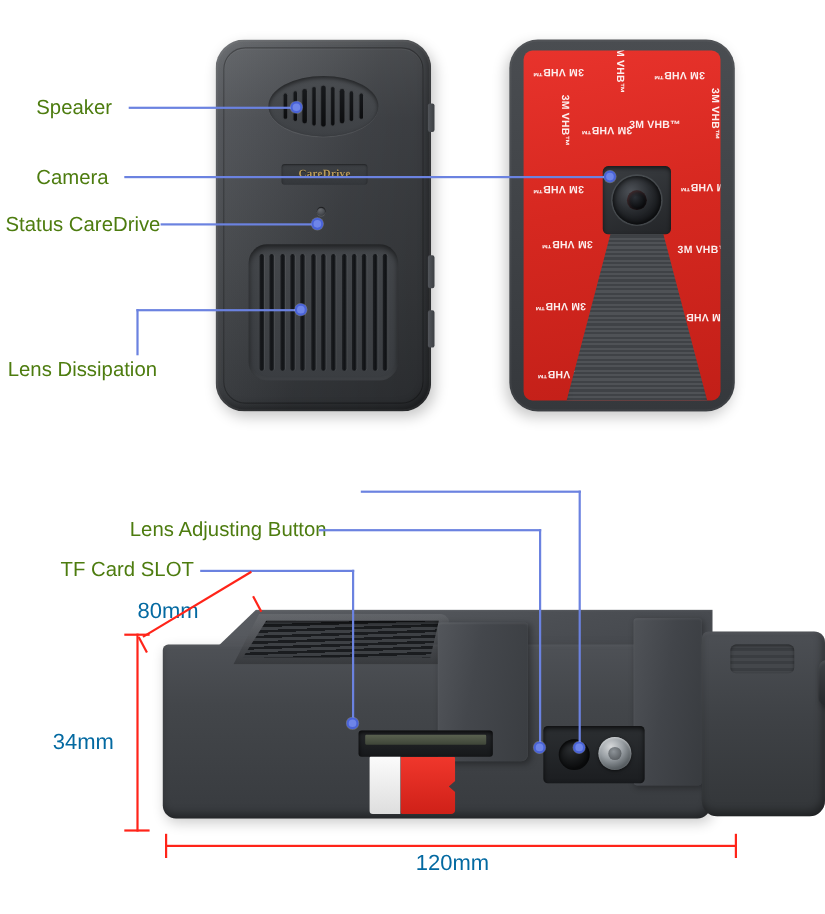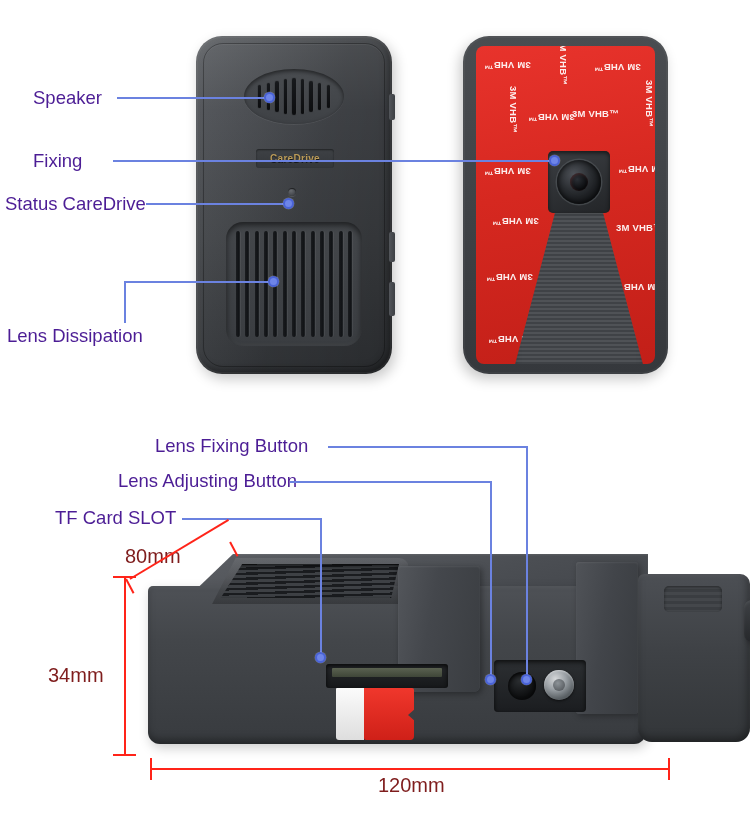--- a/index.html
+++ b/index.html
@@ -4,22 +4,22 @@
 <style>
   html,body{margin:0;padding:0;}
   body{
     width:750px;height:831px;background:#ffffff;
     font-family:"Liberation Sans","DejaVu Sans",sans-serif;
     overflow:hidden;position:relative;
   }
   #stage{position:absolute;left:0;top:0;width:750px;height:831px;}
 
   
-  .lbl{position:absolute;color:#4c1d95;font-size:18.5px;line-height:1;white-space:nowrap;}
-  .dim-lbl{position:absolute;color:#7f1d1d;font-size:20px;line-height:1;white-space:nowrap;}
+  .lbl{position:absolute;color:#4d7c0f;font-size:18.5px;line-height:1;white-space:nowrap;}
+  .dim-lbl{position:absolute;color:#0369a1;font-size:20px;line-height:1;white-space:nowrap;}
   .ln{position:absolute;background:#6b82e0;}
   .ln.h{height:1.7px;}
   .ln.v{width:1.7px;}
   .redln{position:absolute;background:#ff2419;}
   .redln.h{height:2.2px;}
   .redln.v{width:2.2px;}
   .dot{position:absolute;width:11px;height:11px;border-radius:50%;
        border:2.2px solid #4a63d6;background:#6e85e8;box-sizing:border-box;
        box-shadow:0 0 0 .5px rgba(255,255,255,.25);}
 
@@ -45,21 +45,21 @@
        display:flex;justify-content:space-between;align-items:center;}
   #spk .slots i{display:block;width:3.4px;border-radius:2px;
        background:linear-gradient(180deg,#17191c,#0c0d0f);
        box-shadow:0 0 1px rgba(0,0,0,.9),1px 0 0 rgba(255,255,255,.05);}
   
   #brand{position:absolute;left:60px;top:113px;width:78px;height:19px;border-radius:3px;
        background:linear-gradient(180deg,#3e4145,#34373b);
        box-shadow:inset 0 1px 2px rgba(0,0,0,.5);
        display:flex;align-items:center;justify-content:center;}
   #brand span{color:#b99a58;font-size:10px;letter-spacing:.3px;
-       font-family:Liberation Sans, sans-serif;font-weight:bold;
+       font-family:Liberation Serif, serif;font-weight:bold;
        text-shadow:0 1px 0 rgba(0,0,0,.6);text-align:right;}
   
   #led{position:absolute;left:92px;top:152px;width:8px;height:8px;border-radius:50%;
        background:radial-gradient(circle at 35% 30%,#6a6d72,#303338);
        box-shadow:inset 0 1px 1px rgba(0,0,0,.7),0 1px 0 rgba(255,255,255,.12);}
   
   #grille{position:absolute;left:30px;top:186px;width:136px;height:124px;border-radius:17px;
        background:linear-gradient(180deg,#44474b,#3a3d41);
        box-shadow:inset 0 3px 6px rgba(0,0,0,.6),inset 0 -2px 3px rgba(255,255,255,.05);
        overflow:hidden;padding:9px 10px;box-sizing:border-box;}
@@ -272,34 +272,33 @@
 
     <div id="btnpanel"></div>
     <div id="btnAdj"></div>
     <div id="btnFix"></div>
   </div>
 
   <div class="lbl" style="left:33px;top:89px;">Speaker</div>
   <div class="ln h" style="left:117px;top:97px;width:152px;"></div>
   <div class="dot" style="left:264px;top:92px;"></div>
 
-  <div class="lbl" style="left:33px;top:152px;">Fixing</div>
+  <div class="lbl" style="left:33px;top:152px;">Camera</div>
   <div class="ln h" style="left:113px;top:160px;width:441px;"></div>
   <div class="dot" style="left:549px;top:155px;"></div>
 
   <div class="lbl" style="left:5px;top:195px;">Status CareDrive</div>
   <div class="ln h" style="left:146px;top:203px;width:141px;"></div>
   <div class="dot" style="left:283px;top:198px;"></div>
 
   <div class="lbl" style="left:7px;top:327px;">Lens Dissipation</div>
   <div class="ln v" style="left:124px;top:281px;height:42px;"></div>
   <div class="ln h" style="left:124px;top:281px;width:150px;"></div>
   <div class="dot" style="left:268px;top:276px;"></div>
 
-  <div class="lbl" style="left:155px;top:437px;">Lens Fixing Button</div>
   <div class="ln h" style="left:328px;top:446px;width:200px;"></div>
   <div class="ln v" style="left:526px;top:446px;height:233px;"></div>
   <div class="dot" style="left:521px;top:674px;"></div>
 
   <div class="lbl" style="left:118px;top:472px;">Lens Adjusting Button</div>
   <div class="ln h" style="left:290px;top:481px;width:202px;"></div>
   <div class="ln v" style="left:490px;top:481px;height:198px;"></div>
   <div class="dot" style="left:485px;top:674px;"></div>
 
   <div class="lbl" style="left:55px;top:509px;text-align:center;">TF Card SLOT</div>

